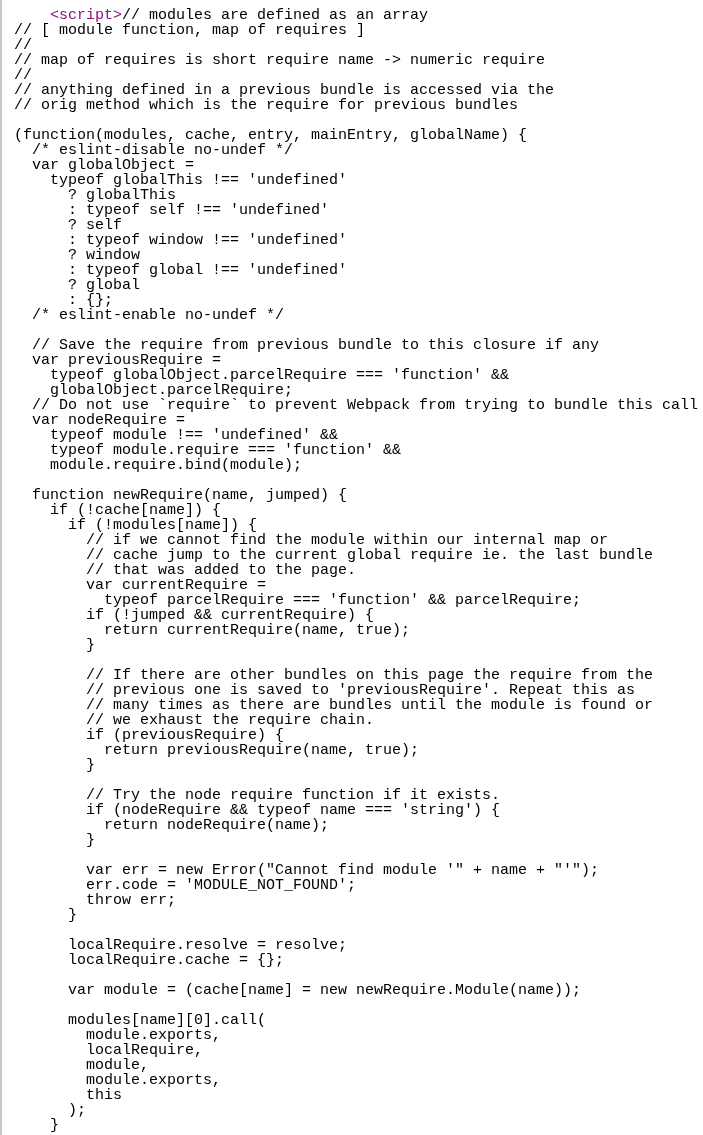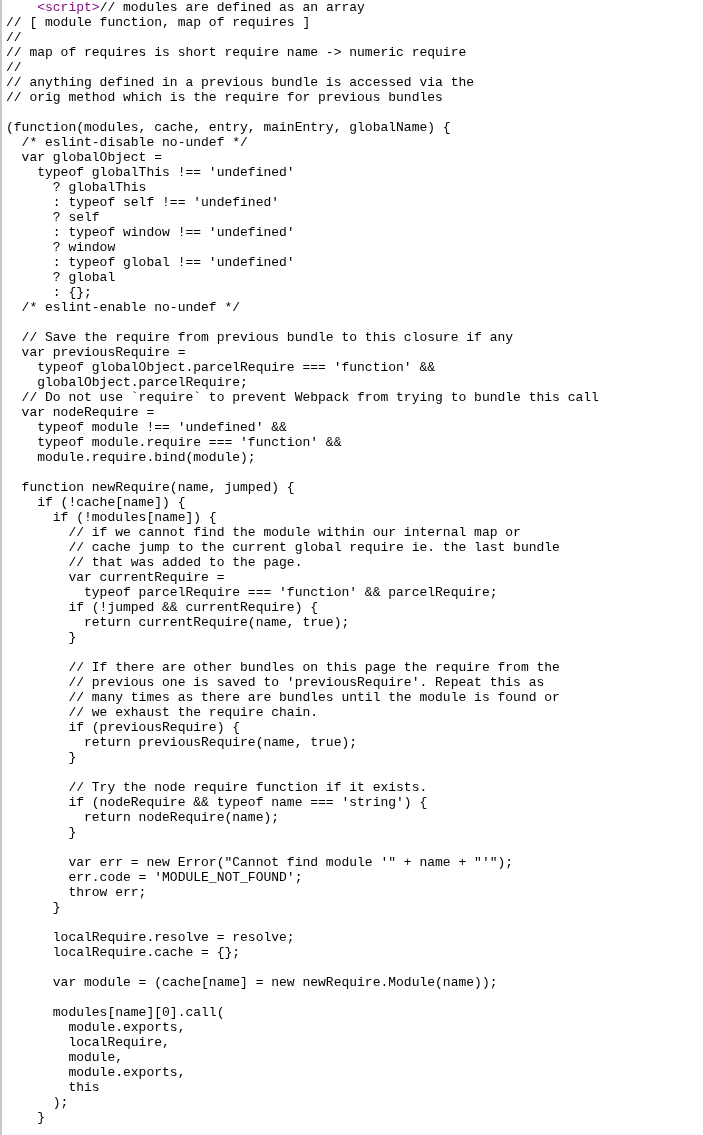--- a/index.html
+++ b/index.html
@@ -18,23 +18,23 @@
       left: 0;
       top: 0;
       width: 2px;
       height: 1135px;
       background: #c8c8c8;
     }
     .source {
       position: absolute;
       left: 6px;
       top: 0px;
-      margin: 0;
+      margin: 8px;
       font-family: "Liberation Mono", "DejaVu Sans Mono", monospace;
-      font-size: 13px;
+      font-size: 15px;
       line-height: 15px;
       color: #000000;
       white-space: pre;
     }
     .line {
       display: block;
       height: 15px;
       white-space: pre;
     }
     .tag {

